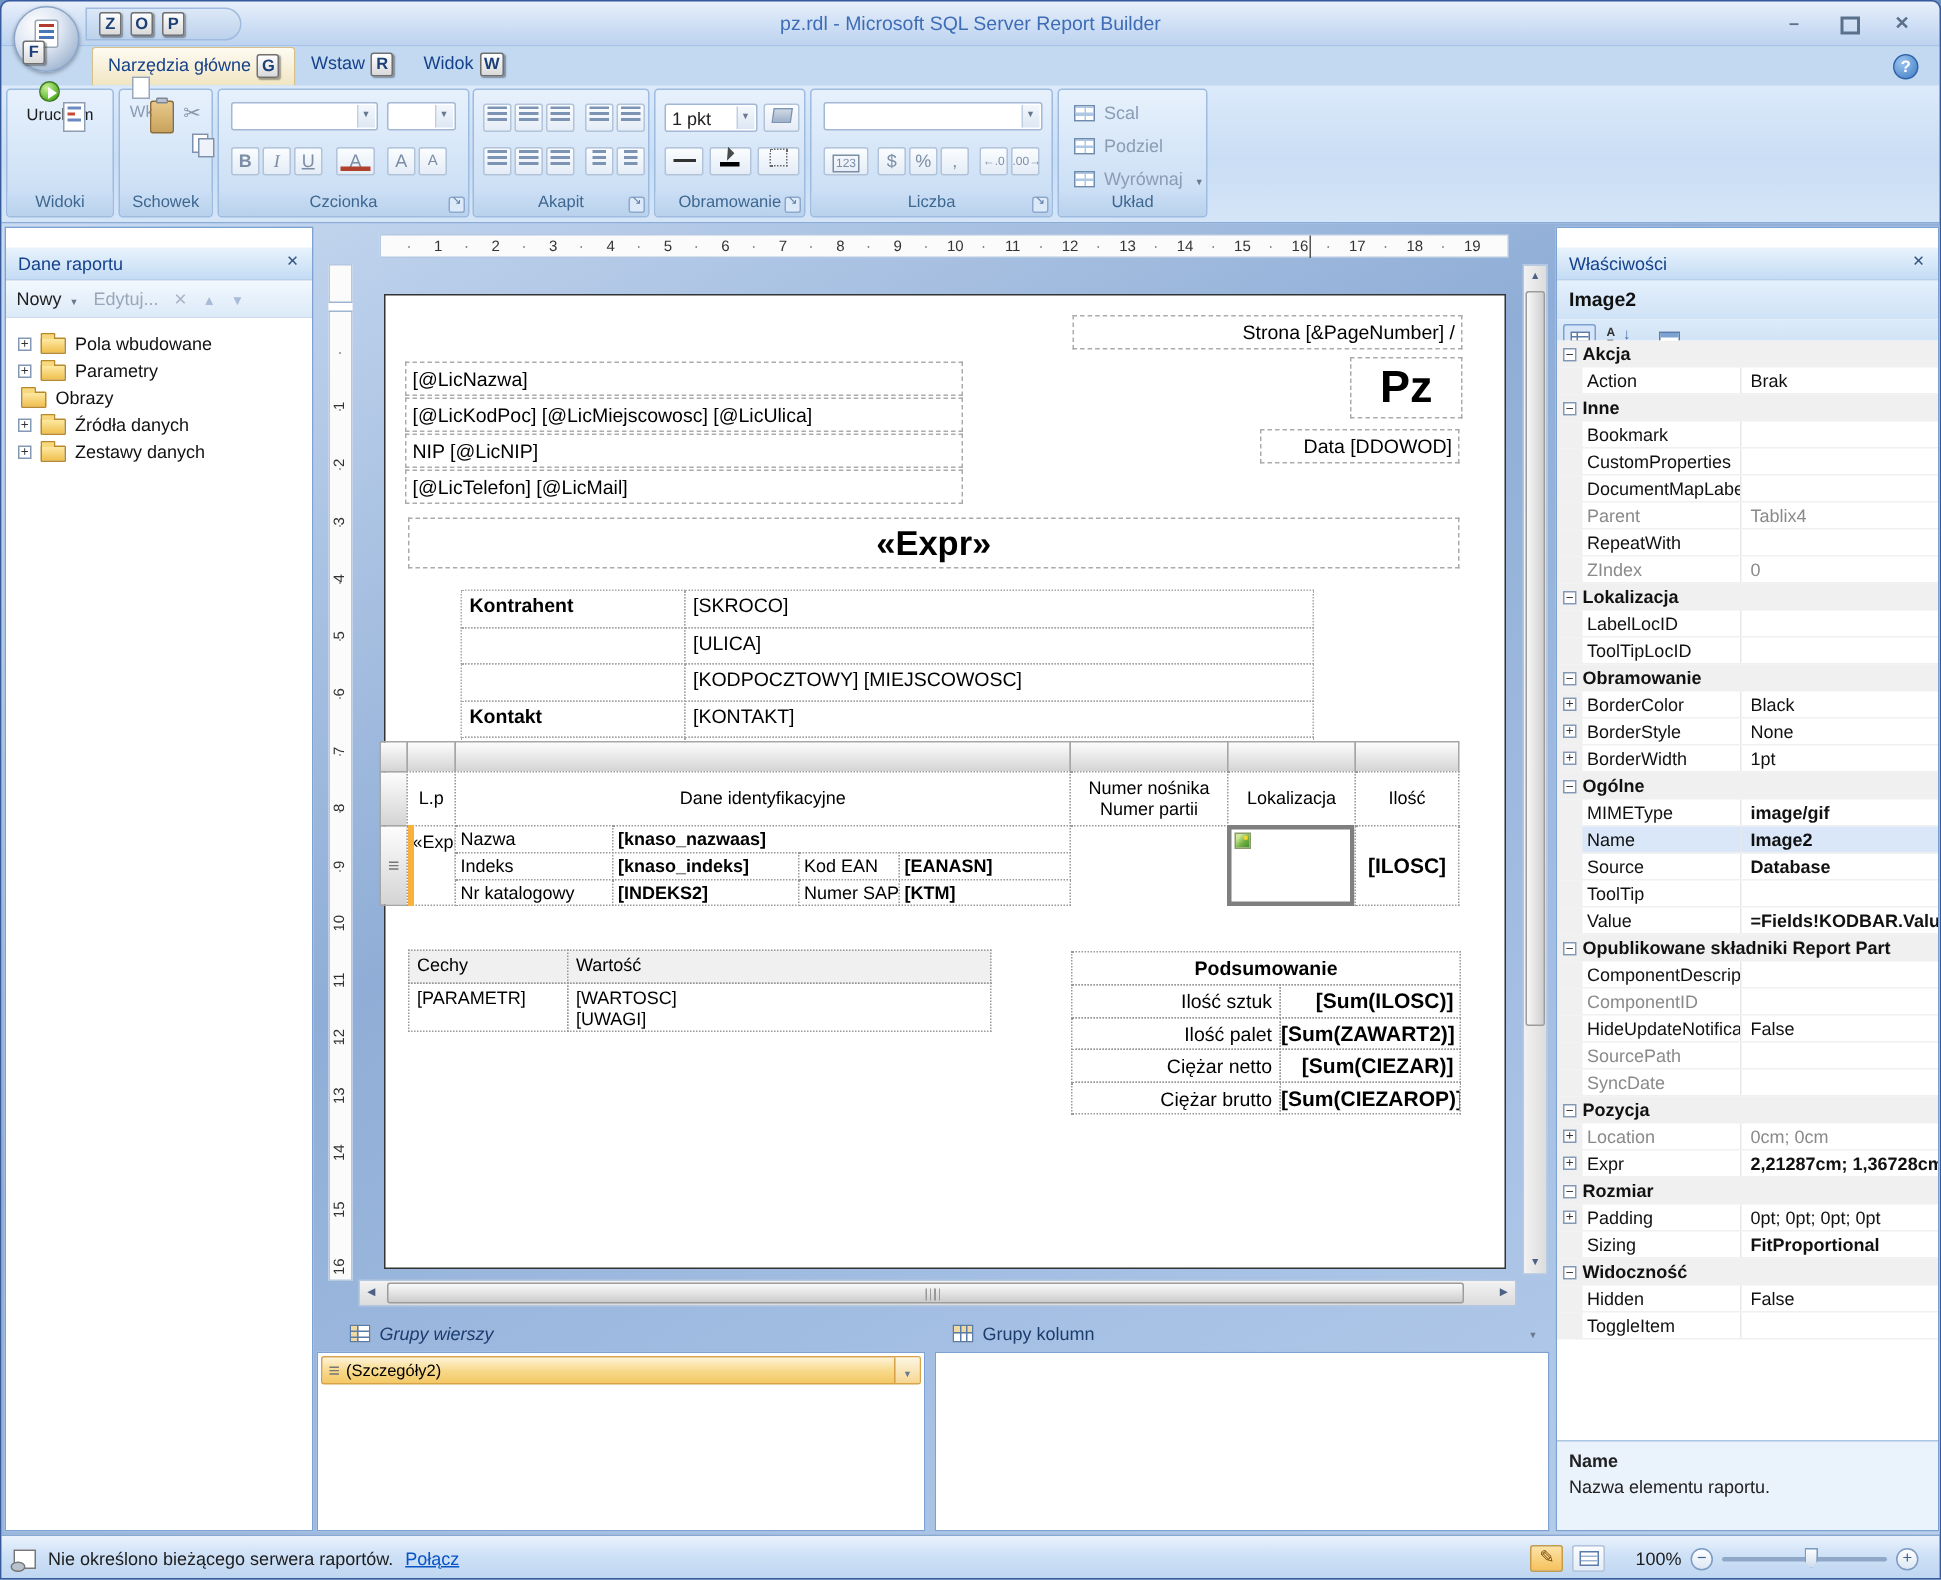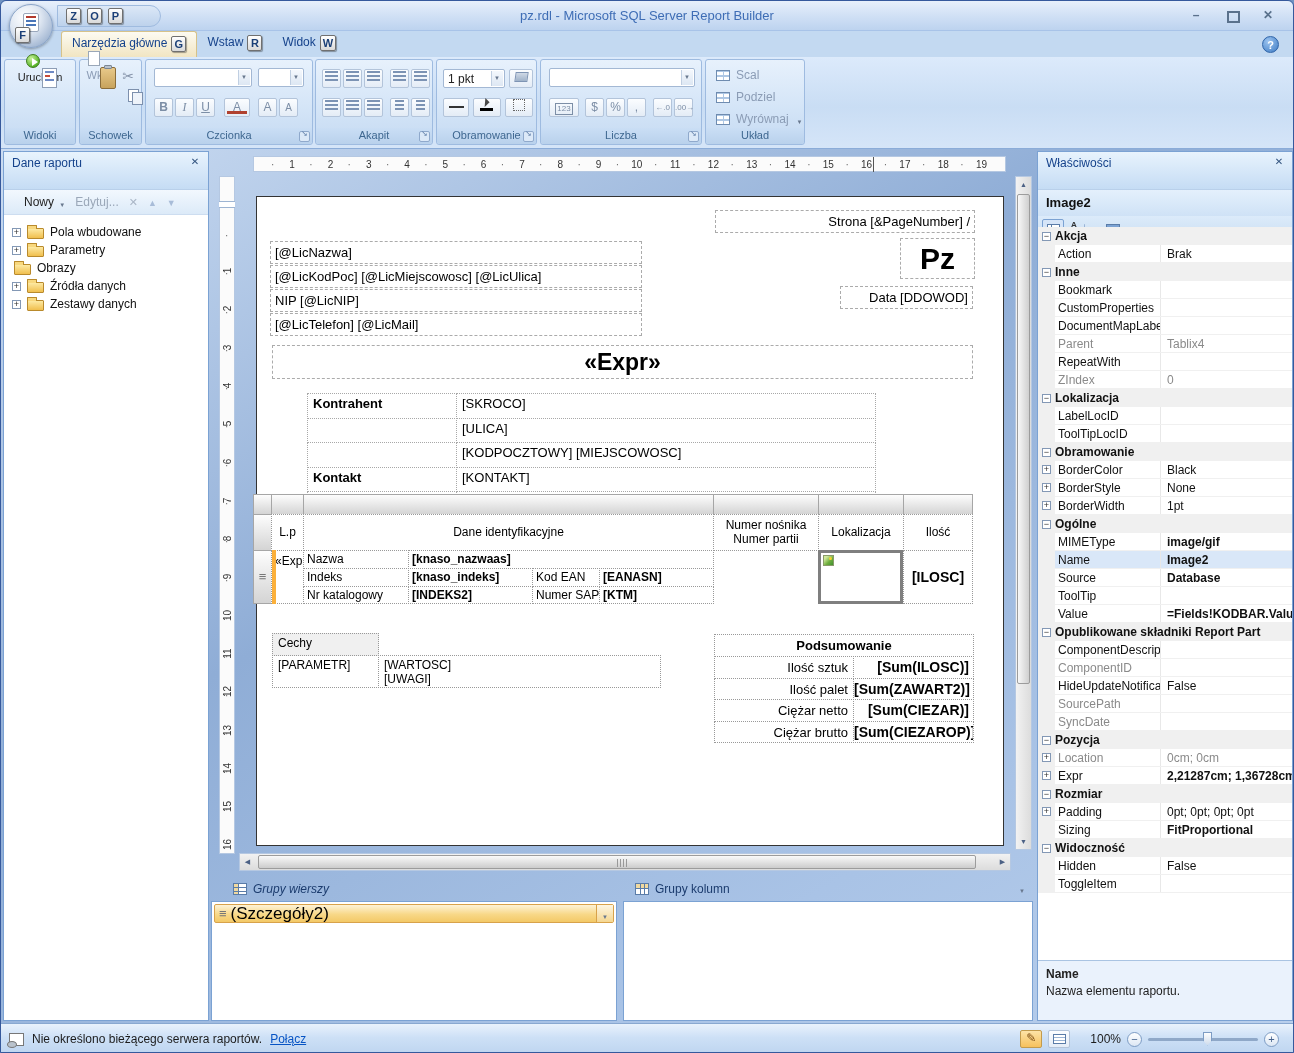--- a/index.html
+++ b/index.html
@@ -90,29 +90,29 @@
   .ic-bucket{display:inline-block;width:13px;height:10px;background:linear-gradient(#cfd9e6,#9fb2c9);border:1px solid #7e94b4;transform:skewX(-8deg);}
   .ic-grid{display:inline-block;width:14px;height:11px;border:1px solid #6f8cb0;background:
     linear-gradient(#fff,#fff) ,repeating-linear-gradient(to bottom,#aec7e4 0 1px,transparent 1px 5px);background-blend-mode:multiply;background-color:#fff;position:relative;}
   .ic-grid::before{content:"";position:absolute;left:6px;top:0;bottom:0;width:1px;background:#aec7e4;}
   .ic-grid::after{content:"";position:absolute;left:0;right:0;top:4px;height:1px;background:#aec7e4;}
 
   
   .workspace{position:absolute;left:0;top:148px;width:1294px;height:874px;
     background:linear-gradient(150deg,#cbdcf2 0%,#8fadd6 40%,#a9c3e6 75%,#b9cfec 100%);}
   .panel{position:absolute;border:1px solid #7ba2d3;background:#fff;}
-  .panel-hdr{height:38px;background:linear-gradient(#e8f3fd,#c5dcf4);border-bottom:1px solid #b9d0ea;
-    color:#15428b;font-size:12px;padding:4px 6px 0 8px;position:relative;}
+  .panel-hdr{height:22px;background:linear-gradient(#e8f3fd,#c5dcf4);border-bottom:1px solid #b9d0ea;
+    color:#15428b;font-size:12px;padding:4px 6px 0 8px;position:relative;margin-top:13px;}
   .panel-x{position:absolute;right:6px;top:3px;width:14px;height:14px;color:#31537f;font-size:10px;text-align:center;line-height:14px;}
   .panel-x::before{content:"✕";}
 
   
   .pl{left:2px;top:2px;width:206px;height:870px;}
   .pl-toolbar{height:25px;background:linear-gradient(#f2f8fe,#dcEaf8);border-bottom:1px solid #cdddf0;
-    display:flex;align-items:center;gap:10px;padding:0 20px;font-size:12px;}
+    display:flex;align-items:center;gap:10px;padding:0 7px;font-size:12px;}
   .tb-new{color:#1e1e1e;}
   .tb-dis{color:#9aa7b8;}
   .tb-x::before{content:"✕";color:#aab6c6;font-size:11px;}
   .g-uparr::before{content:"▲";color:#a8bcd8;font-size:9px;}
   .g-dnarr::before{content:"▼";color:#a8bcd8;font-size:9px;}
   .tree{padding:8px 0 0 8px;}
   .tree-item{display:flex;align-items:center;height:18px;font-size:12px;color:#111;}
   .exp-box{width:9px;height:9px;border:1px solid #8398b5;background:#fff;font-size:9px;line-height:7px;text-align:center;color:#333;margin-right:4px;flex:none;}
   .ic-folder{position:relative;width:17px;height:11px;background:linear-gradient(#fde9a2,#f0bf4e);border:1px solid #b98a2c;border-radius:1px;margin:3px 6px 0 2px;flex:none;}
   .ic-folder::before{content:"";position:absolute;left:-1px;top:-4px;width:8px;height:3px;background:#f8d87e;border:1px solid #b98a2c;border-bottom:none;border-radius:1px 1px 0 0;}
@@ -180,21 +180,21 @@
   
   .gband{position:absolute;left:0;top:728px;width:826px;height:146px;}
   .ghdr{position:absolute;top:2px;height:20px;font-size:12px;color:#1c3c6e;display:flex;align-items:center;gap:6px;}
   .ic-rowsgroup,.ic-colsgroup{width:14px;height:12px;border:1px solid #5a7ca8;background:#fff;position:relative;}
   .ic-rowsgroup::before{content:"";position:absolute;left:0;top:0;bottom:0;width:4px;background:#f0d9a0;border-right:1px solid #5a7ca8;}
   .ic-rowsgroup::after{content:"";position:absolute;left:0;right:0;top:3px;height:1px;background:#5a7ca8;box-shadow:0 4px 0 #5a7ca8;}
   .ic-colsgroup::before{content:"";position:absolute;left:0;right:0;top:0;height:4px;background:#f0d9a0;border-bottom:1px solid #5a7ca8;}
   .ic-colsgroup::after{content:"";position:absolute;top:0;bottom:0;left:4px;width:1px;background:#5a7ca8;box-shadow:4px 0 0 #5a7ca8;}
   .gbox{position:absolute;top:24px;height:120px;background:#fff;border:1px solid #7ba2d3;}
   .group-item{position:absolute;left:2px;right:2px;top:2px;height:19px;border:1px solid #d8a24a;border-radius:2px;
-    background:linear-gradient(#fdf3d7,#f8d888 55%,#f3c967);display:flex;align-items:center;font-size:17px;padding-left:4px;gap:4px;}
+    background:linear-gradient(#fdf3d7,#f8d888 55%,#f3c967);display:flex;align-items:center;font-size:11px;padding-left:4px;gap:4px;}
   .gi-dd{position:absolute;right:0;top:0;bottom:0;width:17px;border-left:1px solid #d8a24a;background:linear-gradient(#fdf6e3,#f5d792);}
   .ghdr-dd{position:absolute;right:8px;top:7px;}
 
   
   .pr{left:1036px;top:2px;width:256px;height:870px;}
   .pr-name{height:26px;background:linear-gradient(#e4f0fc,#cfe2f6);font-size:13px;font-weight:bold;color:#111;padding:5px 0 0 8px;}
   .pr-toolbar{height:26px;background:linear-gradient(#dcebfa,#c9ddf2);border-bottom:1px solid #aac4e2;display:flex;align-items:center;gap:3px;padding-left:4px;}
   .ptb-btn{width:22px;height:20px;border:1px solid transparent;border-radius:2px;position:relative;}
   .ptb-btn.pressed{background:#d6e5f8;border-color:#7ba2d3;}
   .ic-catgrid{position:absolute;left:4px;top:4px;width:13px;height:11px;border:1px solid #5a7ca8;background:#fff;}
@@ -579,20 +579,21 @@
 
           <div class="imgcell">
               <span class="ic-imgplace"></span>
             </div>
           <div class="tcell bold c" style="left:650px;top:56px;width:70px;height:54px;font-size:14px;padding-top:18px;">[ILOSC]</div>
         </div>
 
         <div class="cechy">
           <div class="crow">
             <div class="ccell chead cc1">Cechy</div>
+            <div class="ccell chead cc2">Wartość</div>
           </div>
           <div class="crow">
             <div class="ccell cc1" style="height:33px;">[PARAMETR]</div>
             <div class="ccell cc2" style="height:33px;"><span>[WARTOSC]</span><br><span>[UWAGI]</span></div>
           </div>
         </div>
 
         <div class="pods">
           <div class="pods-title">Podsumowanie</div>
           <div>

